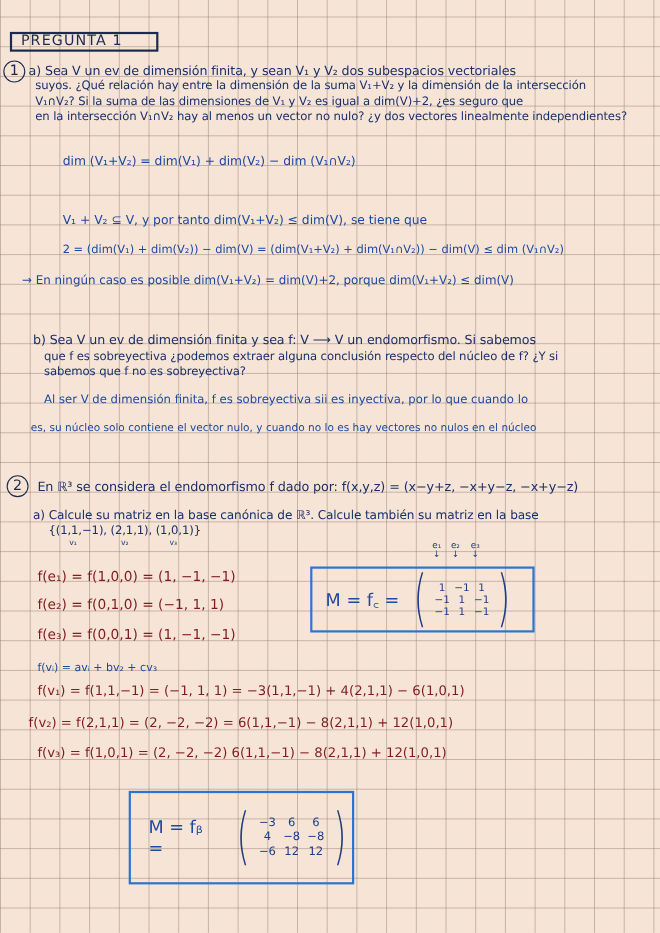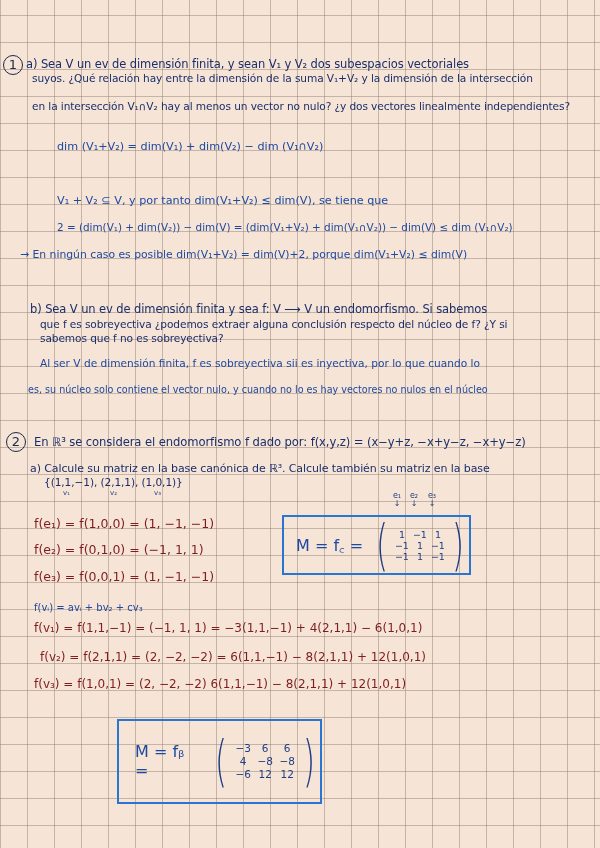--- a/index.html
+++ b/index.html
@@ -38,24 +38,26 @@
   .mgrid { display: grid; grid-template-columns: repeat(3, 18px); row-gap: 0px; font-size: 9.5px; text-align: center; color: #1e3d85; line-height: 11px; }
   .mlabel { font-size: 16px; color: #1e49a0; margin-right: 8px; }
   .sub { font-size: 7px; color: #1e3d85; position: absolute; }
   .arrow { position: absolute; font-size: 8px; color: #1e3d85; text-align: center; line-height: 8px; }
 </style>
 </head>
 <body>
 
 <div class="page">
 
+  <div class="title-box">PREGUNTA 1</div>
 
   <div class="circle" style="left:3px; top:55px;">1</div>
   <div class="ln q" style="left:26px; top:57px; font-size:11.5px;">a) Sea V un ev de dimensión finita, y sean V₁ y V₂ dos subespacios vectoriales</div>
   <div class="ln q" style="left:32px; top:72px;">suyos. ¿Qué relación hay entre la dimensión de la suma V₁+V₂ y la dimensión de la intersección</div>
+  <div class="ln q" style="left:32px; top:86px;">V₁∩V₂? Si la suma de las dimensiones de V₁ y V₂ es igual a dim(V)+2, ¿es seguro que</div>
   <div class="ln a" style="left:57px; top:140px;">dim (V₁+V₂) = dim(V₁) + dim(V₂) − dim (V₁∩V₂)</div>
 
   <div class="ln q" style="left:32px; top:100px;">en la intersección V₁∩V₂ hay al menos un vector no nulo? ¿y dos vectores linealmente independientes?</div>
   <div class="ln a" style="left:57px; top:194px;">V₁ + V₂ ⊆ V, y por tanto dim(V₁+V₂) ≤ dim(V), se tiene que</div>
   <div class="ln a" style="left:57px; top:221px; font-size:10.4px;">2 = (dim(V₁) + dim(V₂)) − dim(V) = (dim(V₁+V₂) + dim(V₁∩V₂)) − dim(V) ≤ dim (V₁∩V₂)</div>
   <div class="ln a" style="left:20px; top:248px; font-size:10.8px;">→ En ningún caso es posible dim(V₁+V₂) = dim(V)+2, porque dim(V₁+V₂) ≤ dim(V)</div>
 
   <div class="ln q" style="left:30px; top:302px; font-size:11.5px;">b) Sea V un ev de dimensión finita y sea f: V ⟶ V un endomorfismo. Si sabemos</div>
   <div class="ln q" style="left:40px; top:332px;">sabemos que f no es sobreyectiva?</div>
   <div class="ln q" style="left:40px; top:318px;">que f es sobreyectiva ¿podemos extraer alguna conclusión respecto del núcleo de f? ¿Y si</div>
@@ -72,42 +74,42 @@
   <span class="sub" style="left:154px; top:489px;">v₃</span>
 
   <div class="ln m" style="left:34px; top:516px;">f(e₁) = f(1,0,0) = (1, −1, −1)</div>
   <div class="ln m" style="left:34px; top:542px;">f(e₂) = f(0,1,0) = (−1, 1, 1)</div>
   <div class="ln m" style="left:34px; top:569px;">f(e₃) = f(0,0,1) = (1, −1, −1)</div>
 
   <div class="arrow" style="left:391px; top:492px; width:12px;"><span>e₁</span><br>↓</div>
   <div class="arrow" style="left:408px; top:492px; width:12px;"><span>e₂</span><br>↓</div>
   <div class="arrow" style="left:426px; top:492px; width:12px;"><span>e₃</span><br>↓</div>
 
-  <div class="box" style="left:282px; top:515px; width:189px; height:60px;">
+  <div class="box" style="left:282px; top:515px; width:204px; height:60px;">
     <div class="matrix" style="left:12px; top:0px; height:56px;">
       <span class="mlabel">M = f꜀ =</span>
       <span class="paren">(</span>
       <div class="mgrid">
         <span>1</span>
         <span>−1</span>
         <span>1</span>
         <span>−1</span>
         <span>1</span>
         <span>−1</span>
         <span>−1</span>
         <span>1</span>
         <span>−1</span>
       </div>
       <span class="paren">)</span>
     </div>
   </div>
 
   <div class="ln a" style="left:34px; top:602px; font-size:10px;">f(vᵢ) = avᵢ + bv₂ + cv₃</div>
   <div class="ln m" style="left:34px; top:621px; font-size:12px;">f(v₁) = f(1,1,−1) = (−1, 1, 1)  =  −3(1,1,−1) + 4(2,1,1) − 6(1,0,1)</div>
-  <div class="ln m" style="left:40px; top:650px; font-size:12px;">f(v₂) = f(2,1,1) = (2, −2, −2) =  6(1,1,−1) − 8(2,1,1) + 12(1,0,1)</div>
+  <div class="ln m" style="left:26px; top:650px; font-size:12px;">f(v₂) = f(2,1,1) = (2, −2, −2) =  6(1,1,−1) − 8(2,1,1) + 12(1,0,1)</div>
   <div class="ln m" style="left:34px; top:677px; font-size:12px;">f(v₃) = f(1,0,1) = (2, −2, −2)    6(1,1,−1) − 8(2,1,1) + 12(1,0,1)</div>
 
   <div class="box" style="left:117px; top:719px; width:205px; height:85px;">
     <div class="matrix" style="left:16px; top:12px; height:56px;">
       <span class="mlabel">M = fᵦ =</span>
       <span class="paren">(</span>
       <div class="mgrid" style="grid-template-columns: repeat(3, 22px); font-size:10.5px; line-height:13px;">
         <span>−3</span>
         <span>6</span>
         <span>6</span>

